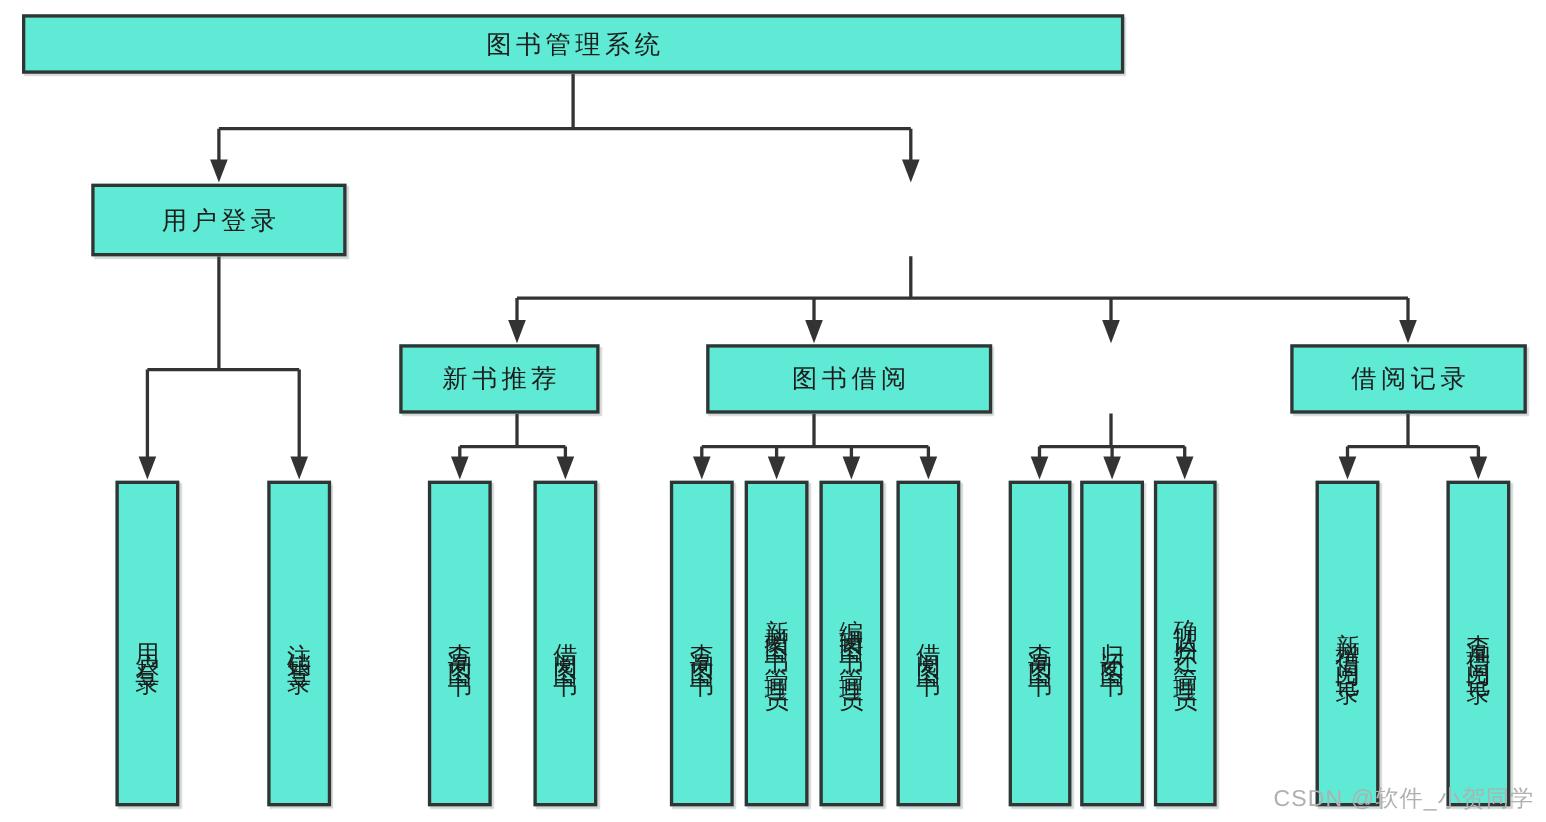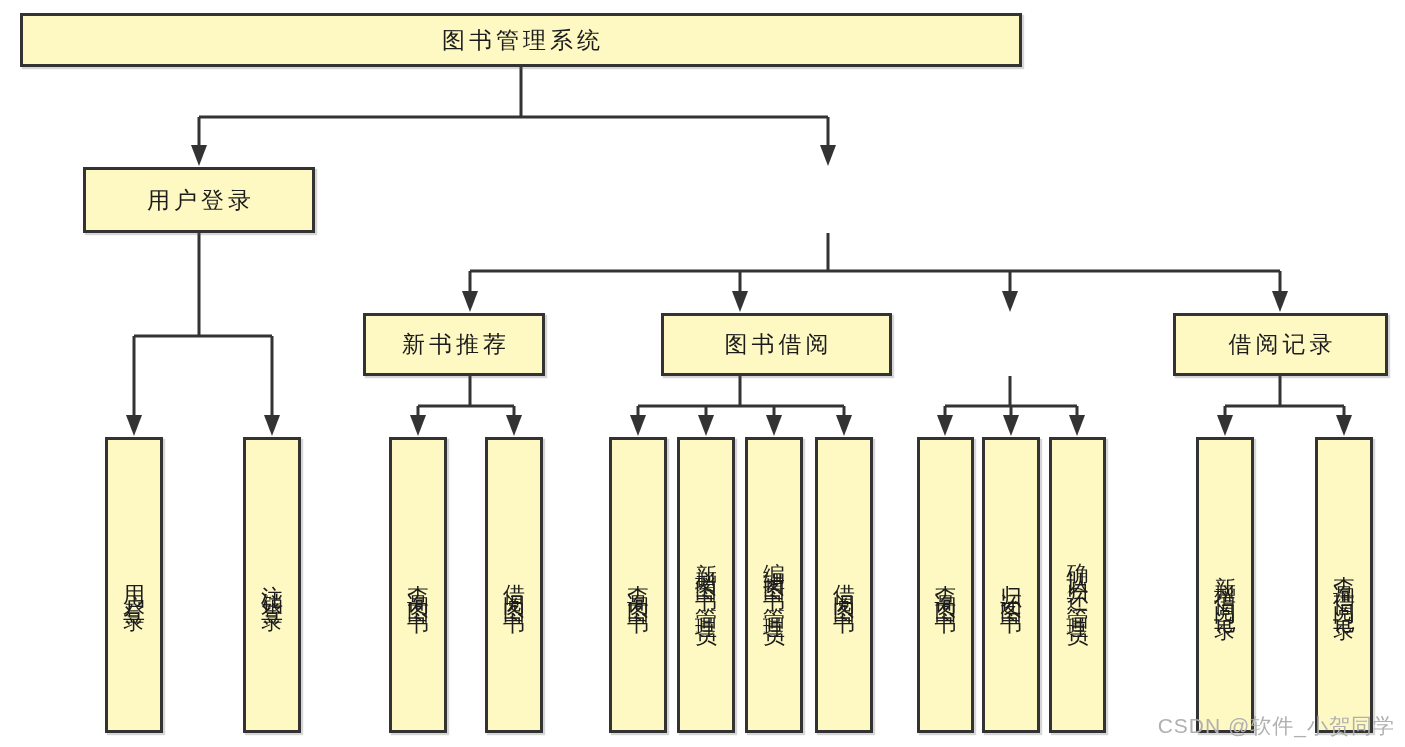--- a/index.html
+++ b/index.html
@@ -7,21 +7,21 @@
     position:relative;
     width:1405px;height:747px;
     background:#fff;
     font-family:"Liberation Sans", sans-serif;
     overflow:hidden;
   }
   #wires{position:absolute;left:0;top:0;z-index:0;}
   .node{
     position:absolute;
     box-sizing:border-box;
-    background:#fef9c3;
+    background:#5eead4;
     border:3px solid #f9a8d4;
     display:flex;
     align-items:center;
     justify-content:center;
     color:#1c1c1c;
     z-index:1;
     box-shadow:2px 2px 1px rgba(90,90,90,0.25);
   }
   .node-h{
     font-size:23px;
@@ -86,21 +86,21 @@
     <span>图书管理系统</span>
   </div>
 
   <div class="node node-h" style="left: 83px; top: 167px; width: 232px; height: 66px; border-color: rgb(51, 51, 51); color: rgb(28, 28, 28);">
     <span>用户登录</span>
   </div>
 
   <div class="node node-h" style="left: 363px; top: 313px; width: 182px; height: 63px; border-color: rgb(51, 51, 51); color: rgb(28, 28, 28);">
     <span>新书推荐</span>
   </div>
-  <div class="node node-h" style="left: 661px; top: 313px; width: 231px; height: 63px; border-color: rgb(51, 51, 51); color: rgb(28, 28, 28);">
+  <div class="node node-h" style="left: 642px; top: 313px; width: 260px; height: 63px; border-color: rgb(51, 51, 51); color: rgb(28, 28, 28);">
     <span>图书借阅</span>
   </div>
   <div class="node node-h" style="left: 1173px; top: 313px; width: 215px; height: 63px; border-color: rgb(51, 51, 51); color: rgb(28, 28, 28);">
     <span>借阅记录</span>
   </div>
 
   <div class="node node-v" style="left: 105px; top: 437px; width: 58px; height: 296px; border-color: rgb(51, 51, 51); color: rgb(28, 28, 28);">
     <span class="vtext">用户登录</span>
   </div>
   <div class="node node-v" style="left: 243px; top: 437px; width: 58px; height: 296px; border-color: rgb(51, 51, 51); color: rgb(28, 28, 28);">

